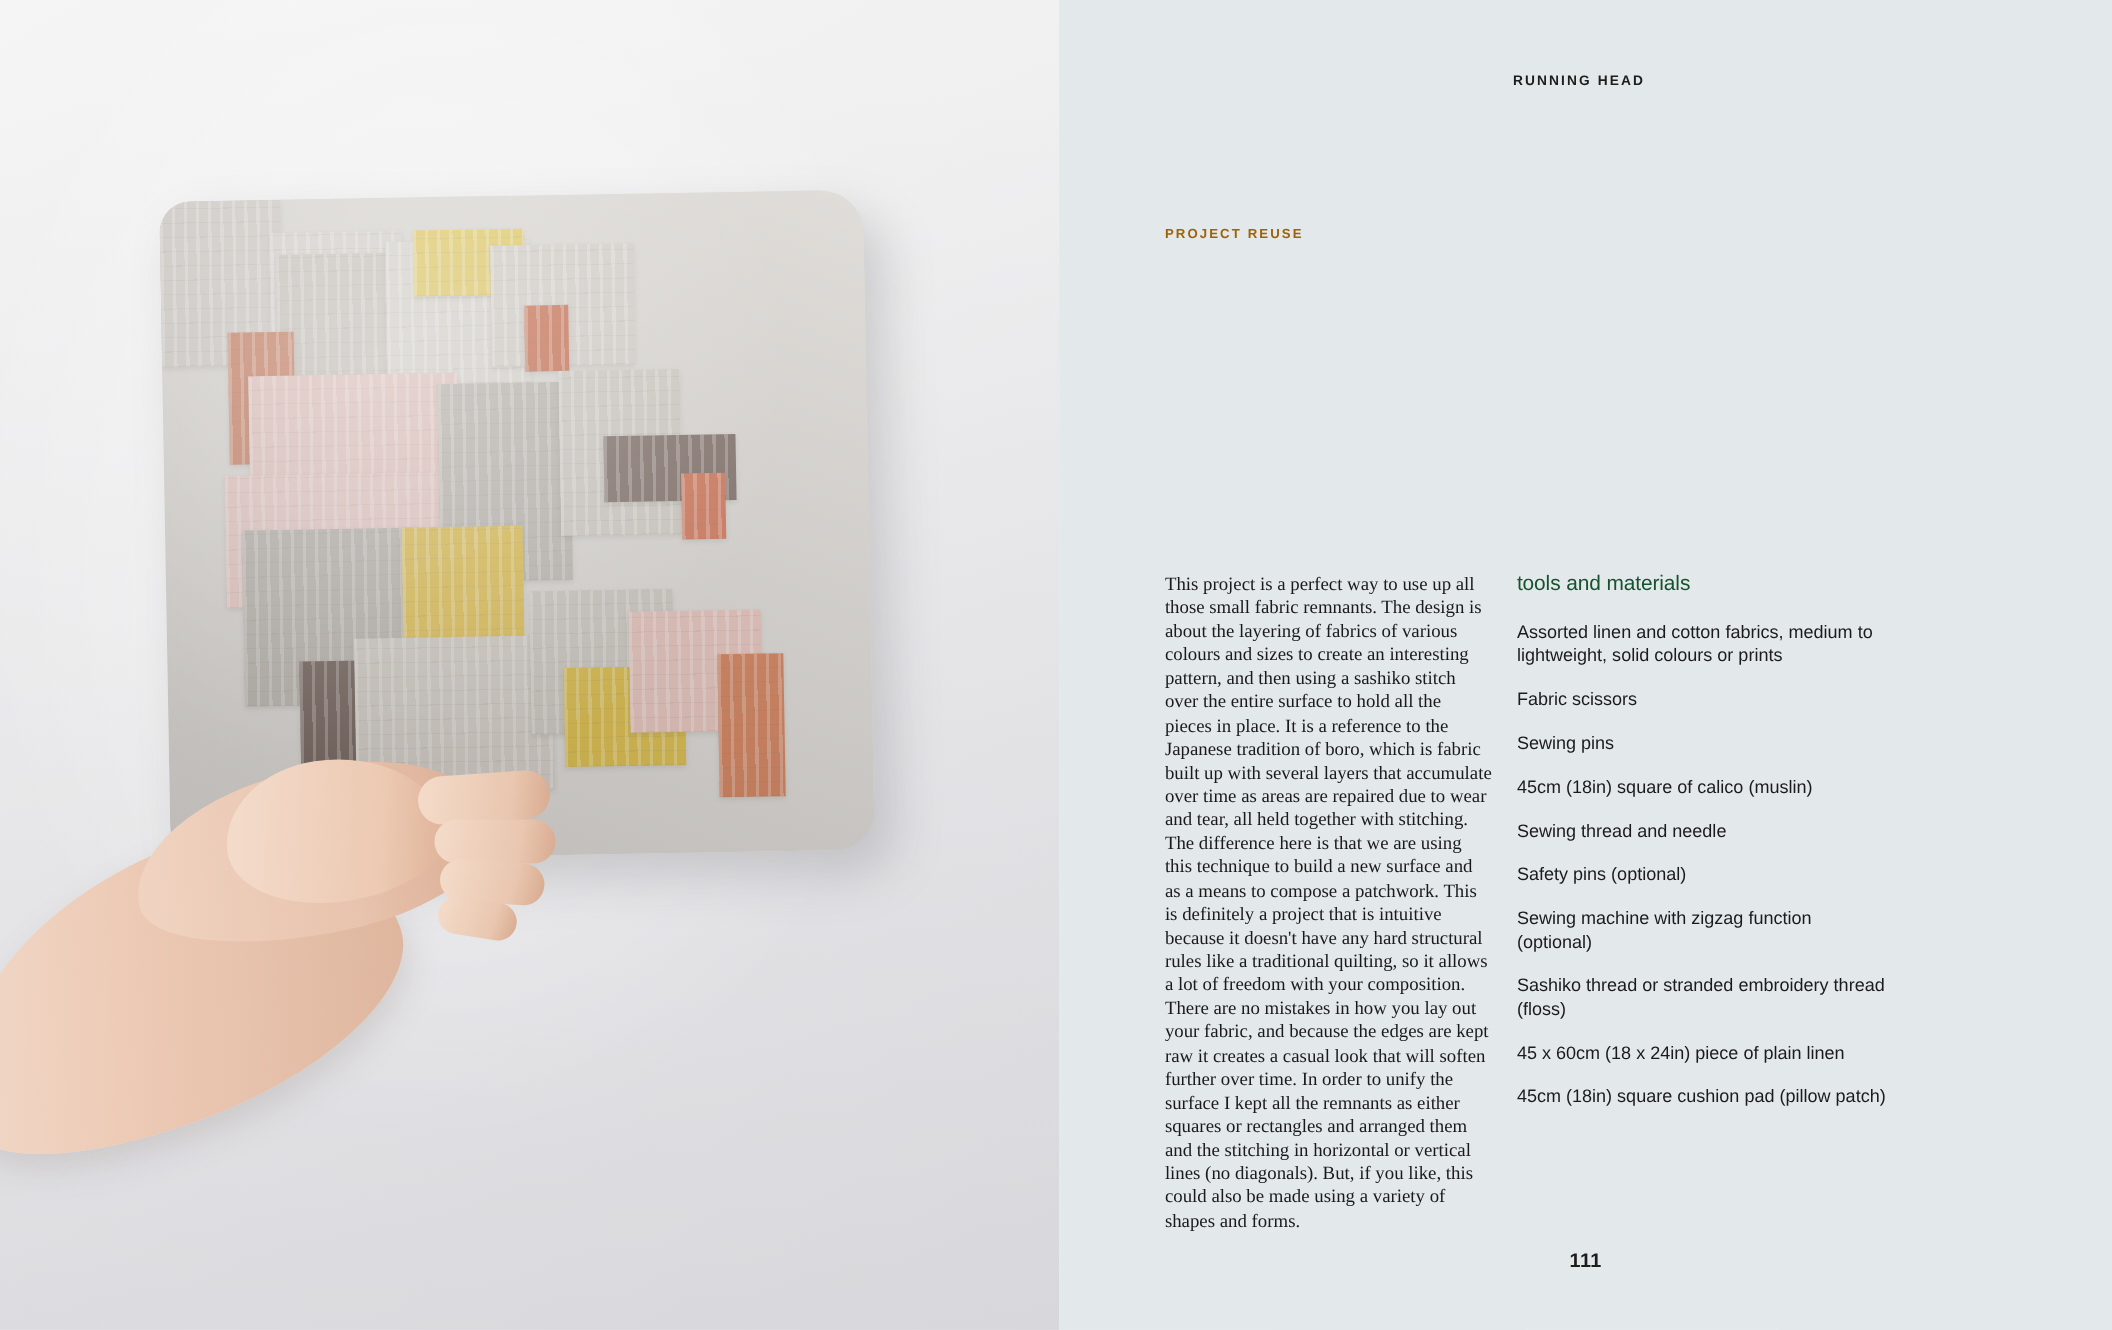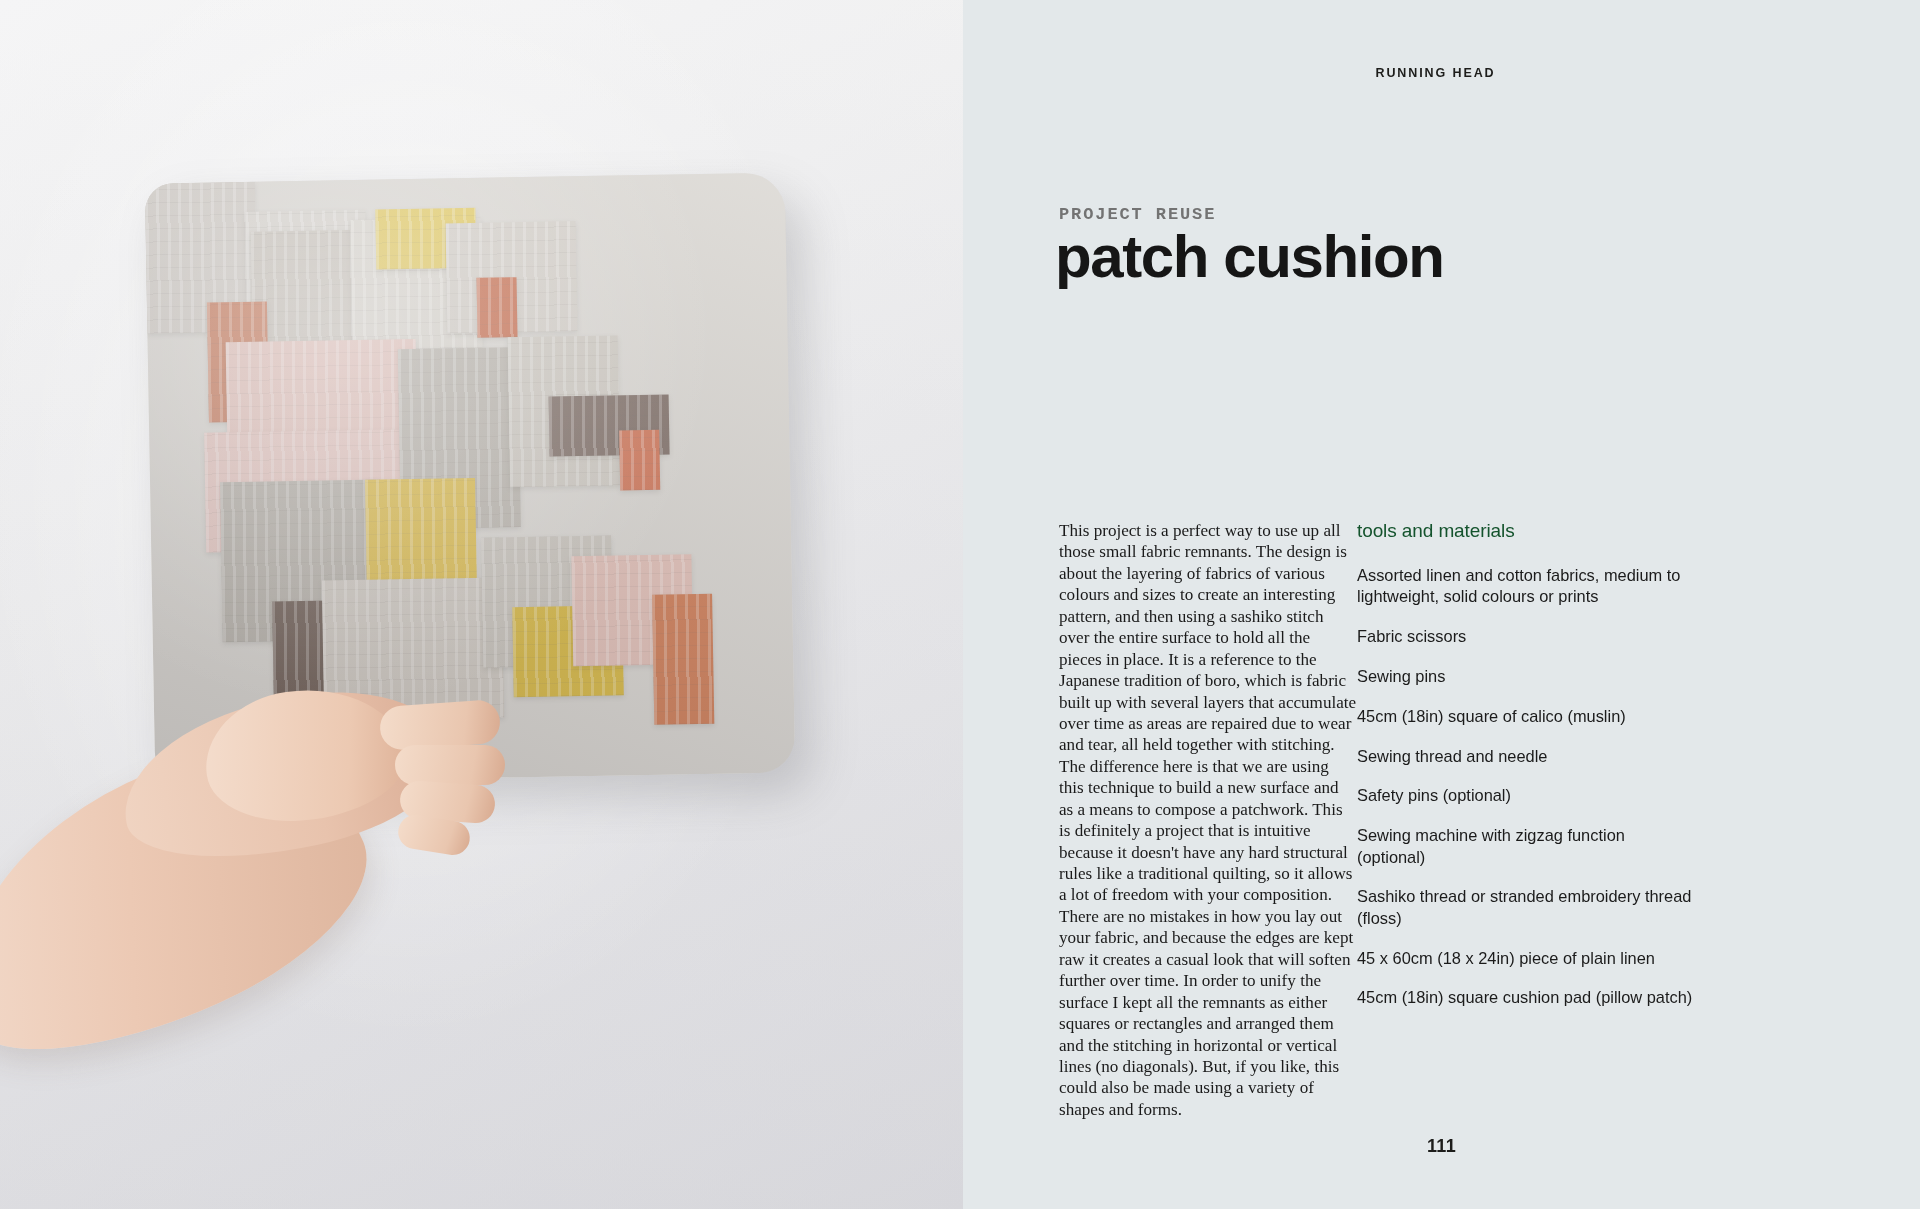--- a/index.html
+++ b/index.html
@@ -141,43 +141,43 @@
     font-size: 12.5px;
     font-weight: bold;
     letter-spacing: 1.9px;
     color: #1d1d1b;
   }
 
   .eyebrow {
     position: absolute;
     left: 96px;
     top: 205px;
-    font-size: 17px;
+    font-size: 12px;
     font-weight: bold;
     letter-spacing: 1.9px;
-    color: #737373;
-    font-family: Liberation Mono, monospace;
+    color: #a16207;
   }
 
   .title {
     position: absolute;
     left: 92px;
     top: 222px;
     font-size: 60px;
     font-weight: bold;
     letter-spacing: -1.4px;
     color: #161616;
   }
 
   .columns {
     position: absolute;
     left: 96px;
     top: 520px;
     width: 790px;
     display: flex;
+    gap: 22px;
   }
 
   .col-body {
     width: 298px;
     font-family: "Liberation Serif", serif;
     font-size: 17.1px;
     line-height: 1.255;
     color: #1a1a1a;
     text-align: left;
   }
@@ -261,21 +261,20 @@
     </div>
   </div>
 
   <div class="gutter"></div>
 
   <div class="page-right">
 
     <div class="running-head">RUNNING HEAD</div>
 
     <div class="eyebrow">PROJECT REUSE</div>
-    <h1 class="title">patch cushion</h1>
 
     <div class="columns">
 
       <div class="col-body">This project is a perfect way to use up all those small fabric remnants. The design is about the layering of fabrics of various colours and sizes to create an interesting pattern, and then using a sashiko stitch over the entire surface to hold all the pieces in place. It is a reference to the Japanese tradition of boro, which is fabric built up with several layers that accumulate over time as areas are repaired due to wear and tear, all held together with stitching. The difference here is that we are using this technique to build a new surface and as a means to compose a patchwork. This is definitely a project that is intuitive because it doesn't have any hard structural rules like a traditional quilting, so it allows a lot of freedom with your composition. There are no mistakes in how you lay out your fabric, and because the edges are kept raw it creates a casual look that will soften further over time. In order to unify the surface I kept all the remnants as either squares or rectangles and arranged them and the stitching in horizontal or vertical lines (no diagonals). But, if you like, this could also be made using a variety of shapes and forms.</div>
 
       <div class="col-list">
         <div class="list-title">tools and materials</div>
         <div id="materials-list">
             <div class="list-item">Assorted linen and cotton fabrics, medium to lightweight, solid colours or prints</div>
             <div class="list-item">Fabric scissors</div>

